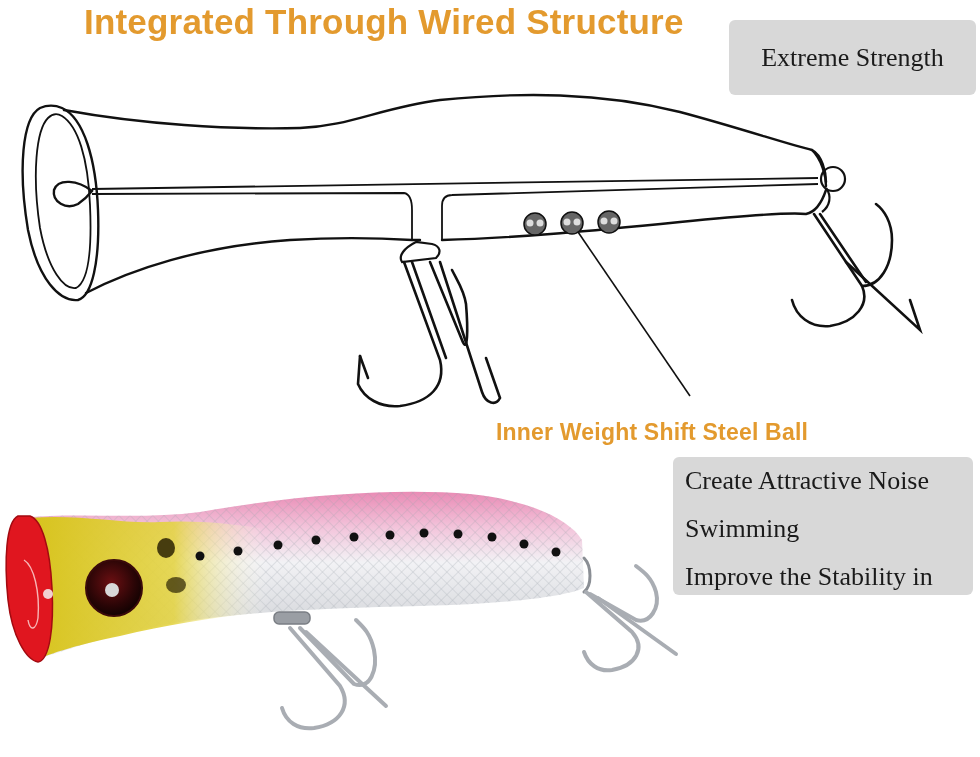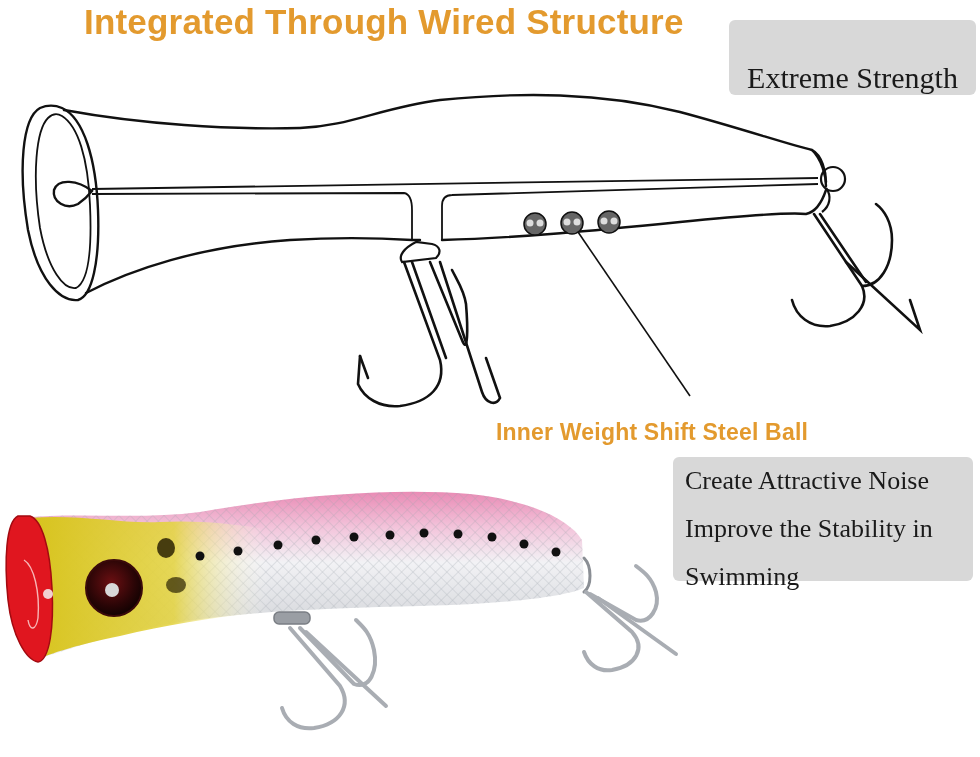--- a/index.html
+++ b/index.html
@@ -7,22 +7,22 @@
     .heading {
       position: absolute; margin: 0; font-family: Liberation Sans, sans-serif; font-weight: bold;
       color: #e39a2e; white-space: nowrap; letter-spacing: 0.2px;
     }
     #h-top { left: 84px; top: 0px; font-size: 35px; line-height: 44px; }
     #h-mid { left: 496px; top: 410px; font-size: 23px; line-height: 44px; }
     .callout {
       position: absolute; background: #d8d8d8; border-radius: 6px; color: #1a1a1a;
       font-family: "Liberation Serif", serif;
     }
-    #callout-top { left: 729px; top: 20px; width: 247px; height: 75px; display: flex; align-items: flex-end; justify-content: center; font-size: 30px; }
-    #callout-bottom { left: 673px; top: 457px; width: 300px; height: 124px; font-size: 26px; line-height: 48px; padding: 0 0 0 12px; box-sizing: border-box; }
+    #callout-top { left: 729px; top: 20px; width: 247px; height: 75px; display: flex; align-items: center; justify-content: center; font-size: 26px; }
+    #callout-bottom { left: 673px; top: 457px; width: 300px; height: 138px; font-size: 26px; line-height: 48px; padding: 0 0 0 12px; box-sizing: border-box; }
     #callout-bottom div { white-space: nowrap; }
     svg.art { position: absolute; left: 0; top: 0; }
   </style>
 </head>
 <body>
 
 <svg class="art" width="980" height="757" viewBox="0 0 980 757">
   <g fill="none" stroke="#111" stroke-width="2.4" stroke-linecap="round" stroke-linejoin="round">
 
     <path d="M40 108 C22 118 18 170 28 230 C38 280 60 302 78 300 C92 296 100 262 98 210 C96 160 84 118 62 108 C55 105 47 105 40 108 Z"></path>
@@ -151,15 +151,15 @@
 
 <h1 id="h-top" class="heading">Integrated Through Wired Structure</h1>
 <h2 id="h-mid" class="heading">Inner Weight Shift Steel Ball</h2>
 
 <div id="callout-top" class="callout">
   <span>Extreme Strength</span>
 </div>
 
 <div id="callout-bottom" class="callout">
   <div>Create Attractive Noise</div>
+  <div>Swimming</div>
   <div>Improve the Stability in</div>
-  <div>Swimming</div>
 </div>
 
 </body></html>

